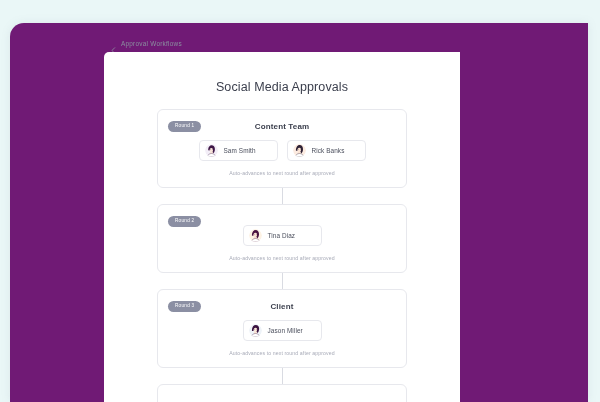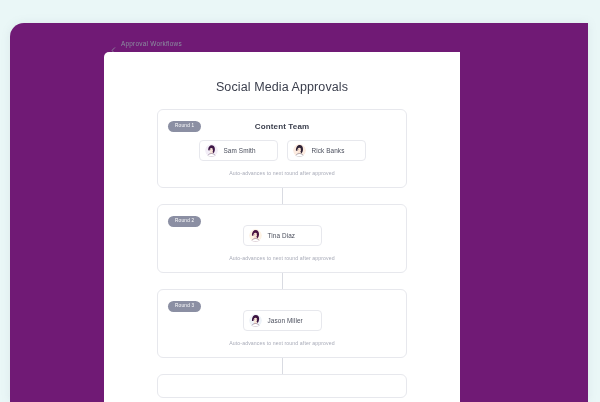--- a/index.html
+++ b/index.html
@@ -242,20 +242,21 @@
                 <span class="approver-name">Tina Diaz</span>
               </div>
             </div>
             <div class="auto-note">Auto-advances to next round after approved</div>
           </div>
         </div>
         <div class="round-wrap">
           <div class="connector"></div>
           <div class="round-card">
             <span class="round-badge">Round 3</span>
+            <div class="round-name">Client</div>
             <div class="approvers">
               <div class="approver-chip">
                 <span class="avatar">
   <svg viewBox="0 0 13 13">
     <circle cx="6.5" cy="6.5" r="6.5" fill="#eef3f8"></circle>
 
     <path d="M5.0 7.4 h3.0 v2.2 c0 .7 -.7 1.2 -1.5 1.2 s-1.5 -.5 -1.5 -1.2 Z" fill="#f9e4d6"></path>
     <path d="M6.5 9.5 c-2.3 0 -3.8 1.3 -4.1 3.5 h8.2 c-.3 -2.2 -1.8 -3.5 -4.1 -3.5 Z" fill="#ffffff" stroke="#3b1340" stroke-width="0.35"></path>
     <ellipse cx="6.6" cy="5.6" rx="2.15" ry="2.6" fill="#f9e4d6"></ellipse>
     <path d="M3.0 7.0 C2.6 3.2 4.6 0.9 6.7 0.9 C9.2 0.9 10.4 3.0 10.1 5.4 C9.9 7.0 9.4 8.2 8.7 9.0 L7.5 7.6 C8.5 6.0 8.5 3.9 6.6 3.7 C5.0 3.6 4.4 5.3 4.5 7.1 Z" fill="#3b1340"></path>

